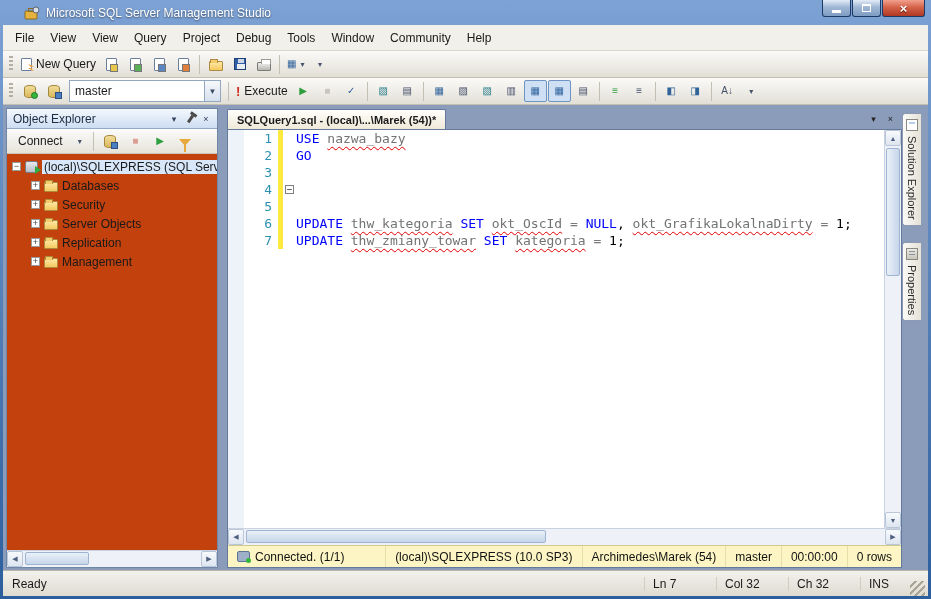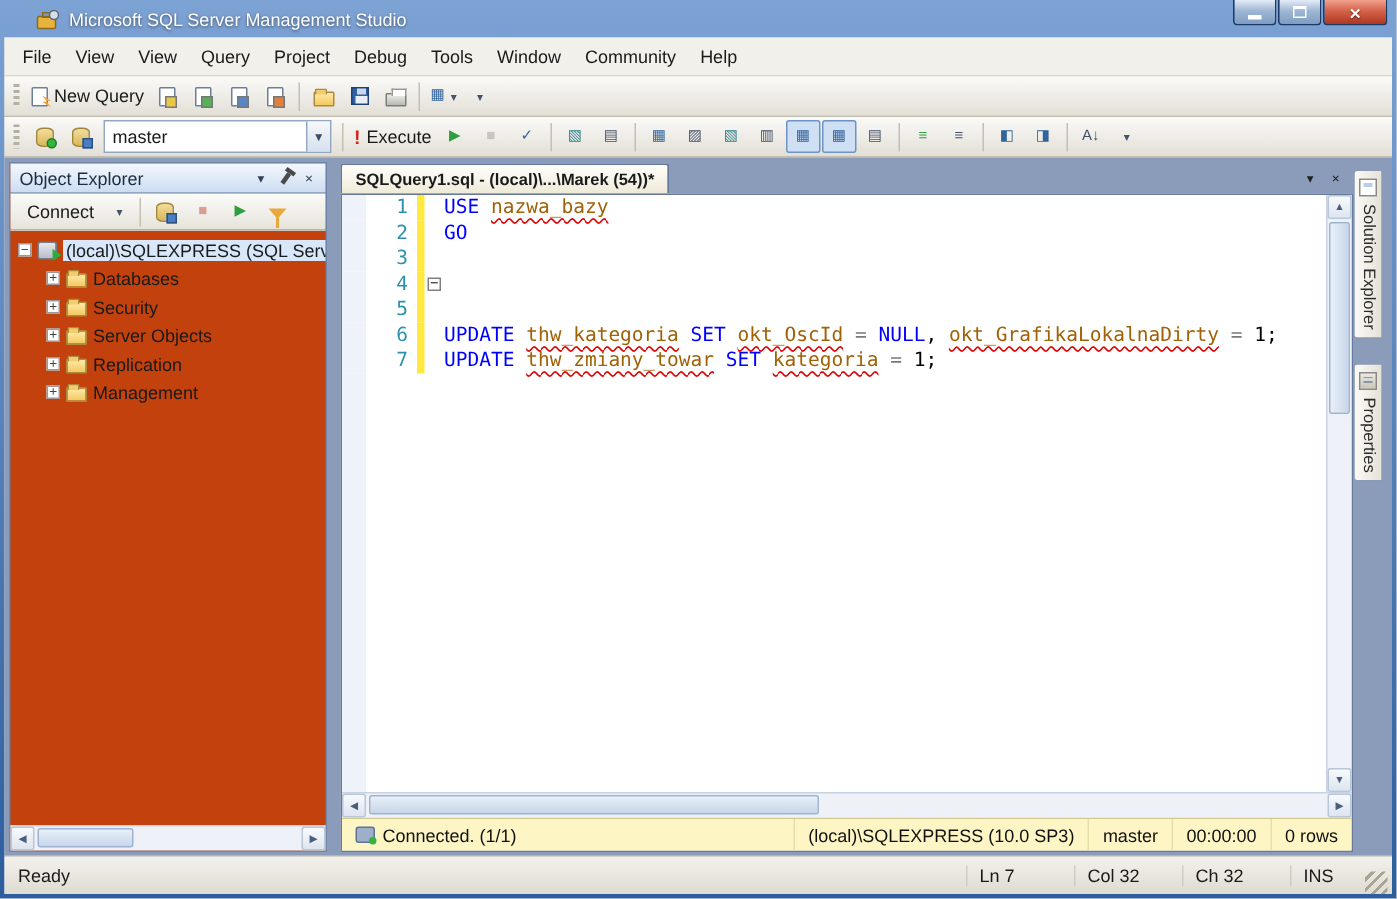--- a/index.html
+++ b/index.html
@@ -99,21 +99,21 @@
   .glyphmargin { width:16px; background:#eef2f9; flex:none; }
   .ln { width:34px; text-align:right; padding-right:6px; color:var(--line-number,#2b91af); flex:none; }
   .changebar { width:5px; flex:none; }
   .changebar.on { background:var(--change-bar,#ffe93e); }
   .foldmargin { width:13px; position:relative; flex:none; }
   .fold-box { position:absolute; left:2px; top:4px; width:9px; height:9px; border:1px solid #808080; background:#fff; font-size:9px; line-height:7px; text-align:center; color:#222; }
   .code-text { white-space:pre; }
   .tok-kw { color:var(--keyword,#0000ff); }
   .tok-op { color:#7a7a7a; }
   .tok-pl { color:#000; }
-  .tok-err { color:#a16207; text-decoration-line:underline; text-decoration-style:wavy; text-decoration-color:var(--error,#e00000); text-decoration-thickness:1px; text-underline-offset:3px; }
+  .tok-err { color:#737373; text-decoration-line:underline; text-decoration-style:wavy; text-decoration-color:var(--error,#e00000); text-decoration-thickness:1px; text-underline-offset:3px; }
   .editor-fill { flex:1; display:flex; }
   .editor-fill .glyphmargin { height:100%; }
 
   
   .vscroll { width:17px; background:#eef2f8; border-left:1px solid #c8d2e0; position:relative; flex:none; }
   .hscroll { height:17px; background:#eef2f8; border-top:1px solid #c8d2e0; position:relative; flex:none; }
   .sbtn { position:absolute; width:16px; height:16px; display:flex; align-items:center; justify-content:center; font-size:7px; color:#4c5e7e; background:linear-gradient(#f8fafc,#dde5f0); border:1px solid #b9c6d8; border-radius:2px; }
   .vscroll .up { top:0; left:0; } .vscroll .down { bottom:0; left:0; }
   .hscroll .left { left:0; top:0; } .hscroll .right { right:0; top:0; }
   .vthumb { position:absolute; top:18px; left:1px; width:14px; height:128px; background:linear-gradient(90deg,#e9f0f8,#c7d6ea); border:1px solid #9fb4d0; border-radius:2px; }
@@ -456,20 +456,23 @@
           <div class="qstatus">
             <span class="qseg first">
               <span class="i i-connstat"></span>
               <span>Connected. (1/1)</span>
             </span>
             <span class="qspacer"></span>
             <span class="qseg">
                 <span>(local)\SQLEXPRESS (10.0 SP3)</span>
               </span>
             <span class="qseg">
+                <span>Archimedes\Marek (54)</span>
+              </span>
+            <span class="qseg">
                 <span>master</span>
               </span>
             <span class="qseg">
                 <span>00:00:00</span>
               </span>
             <span class="qseg">
                 <span>0 rows</span>
               </span>
           </div>
         </div>

